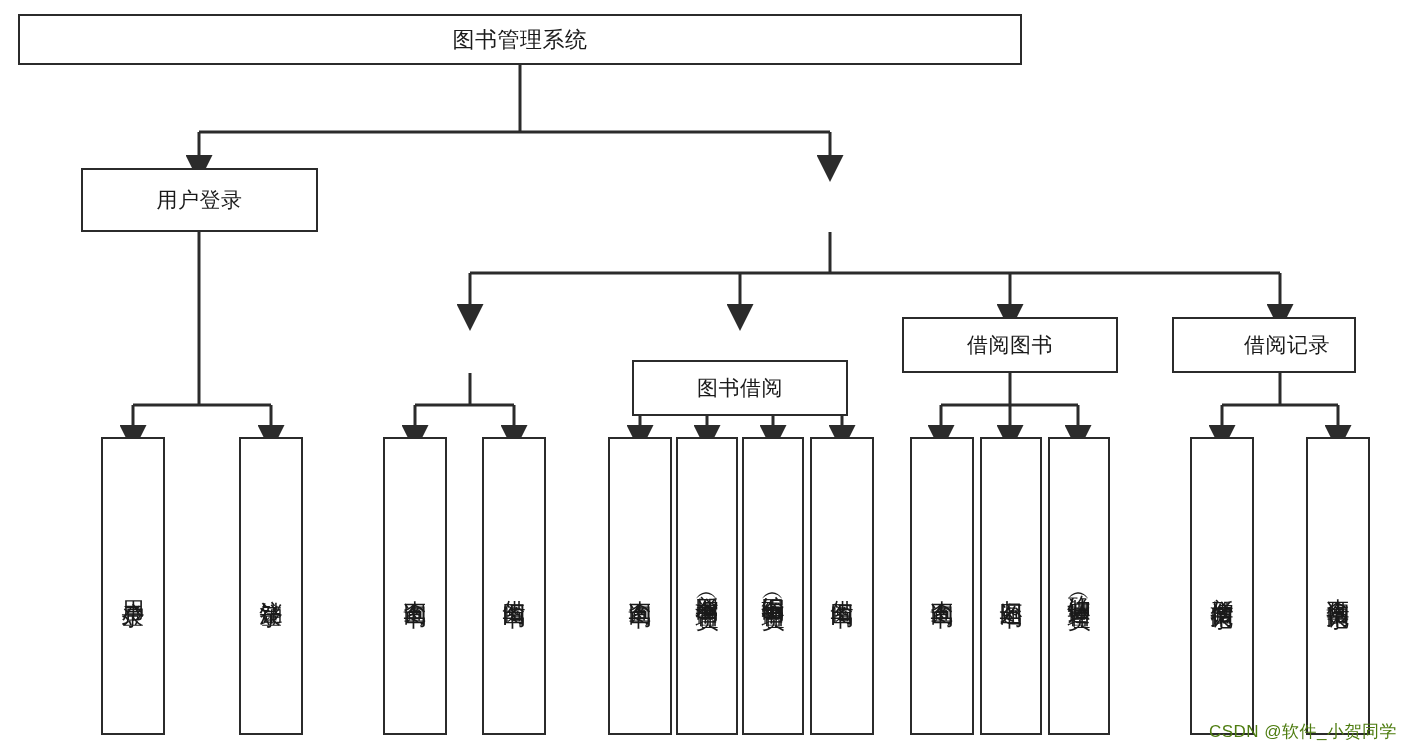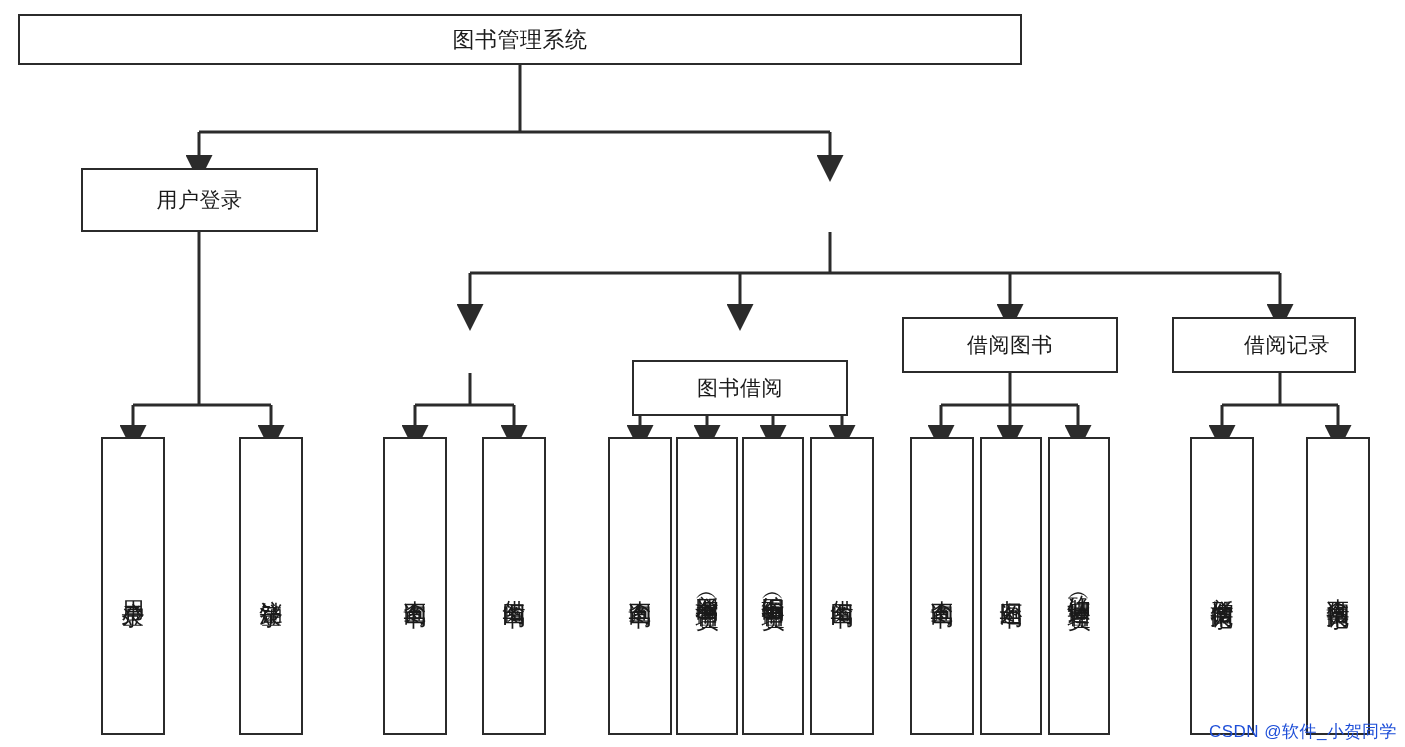--- a/index.html
+++ b/index.html
@@ -65,21 +65,21 @@
     letter-spacing: 2px;
     white-space: nowrap;
     max-height: 100%;
   }
   
   #watermark {
     position: absolute;
     right: 8px;
     bottom: 4px;
     font-size: 17px;
-    color: #1d4ed8;
+    color: #4d7c0f;
     letter-spacing: 0.5px;
     white-space: nowrap;
     font-family: "Liberation Sans", "DejaVu Sans", sans-serif;
   }
 </style>
 </head>
 <body>
 
 <div id="canvas">
 

